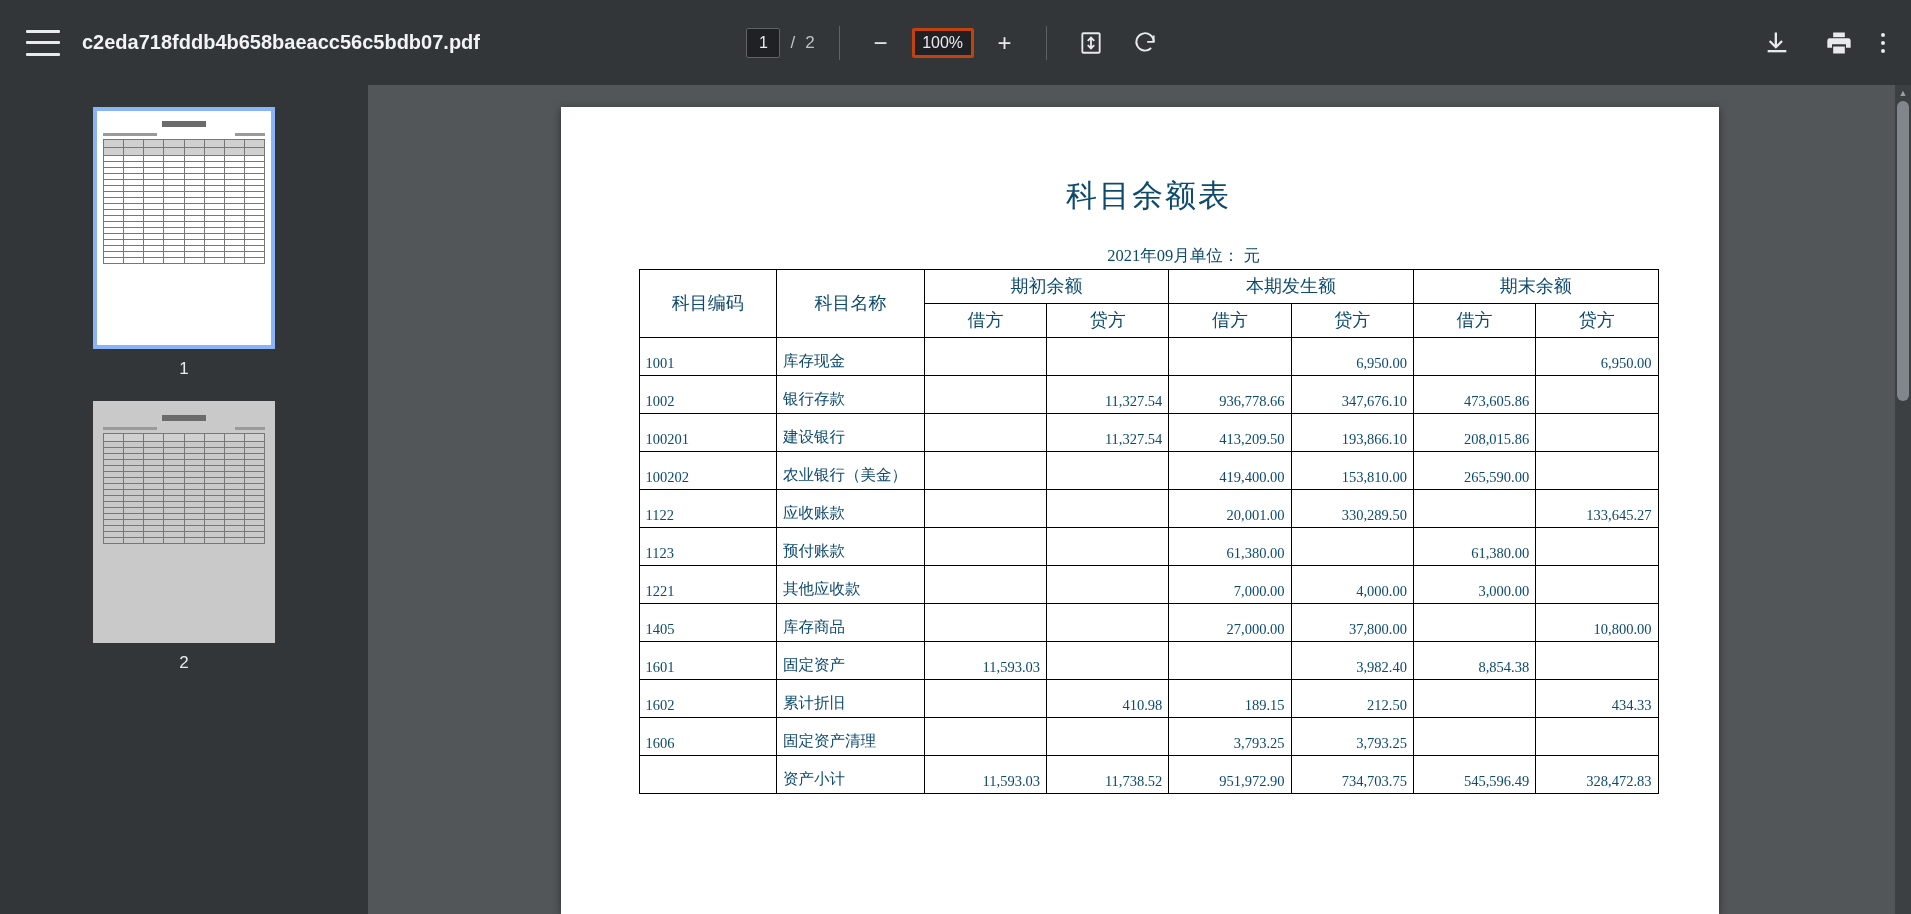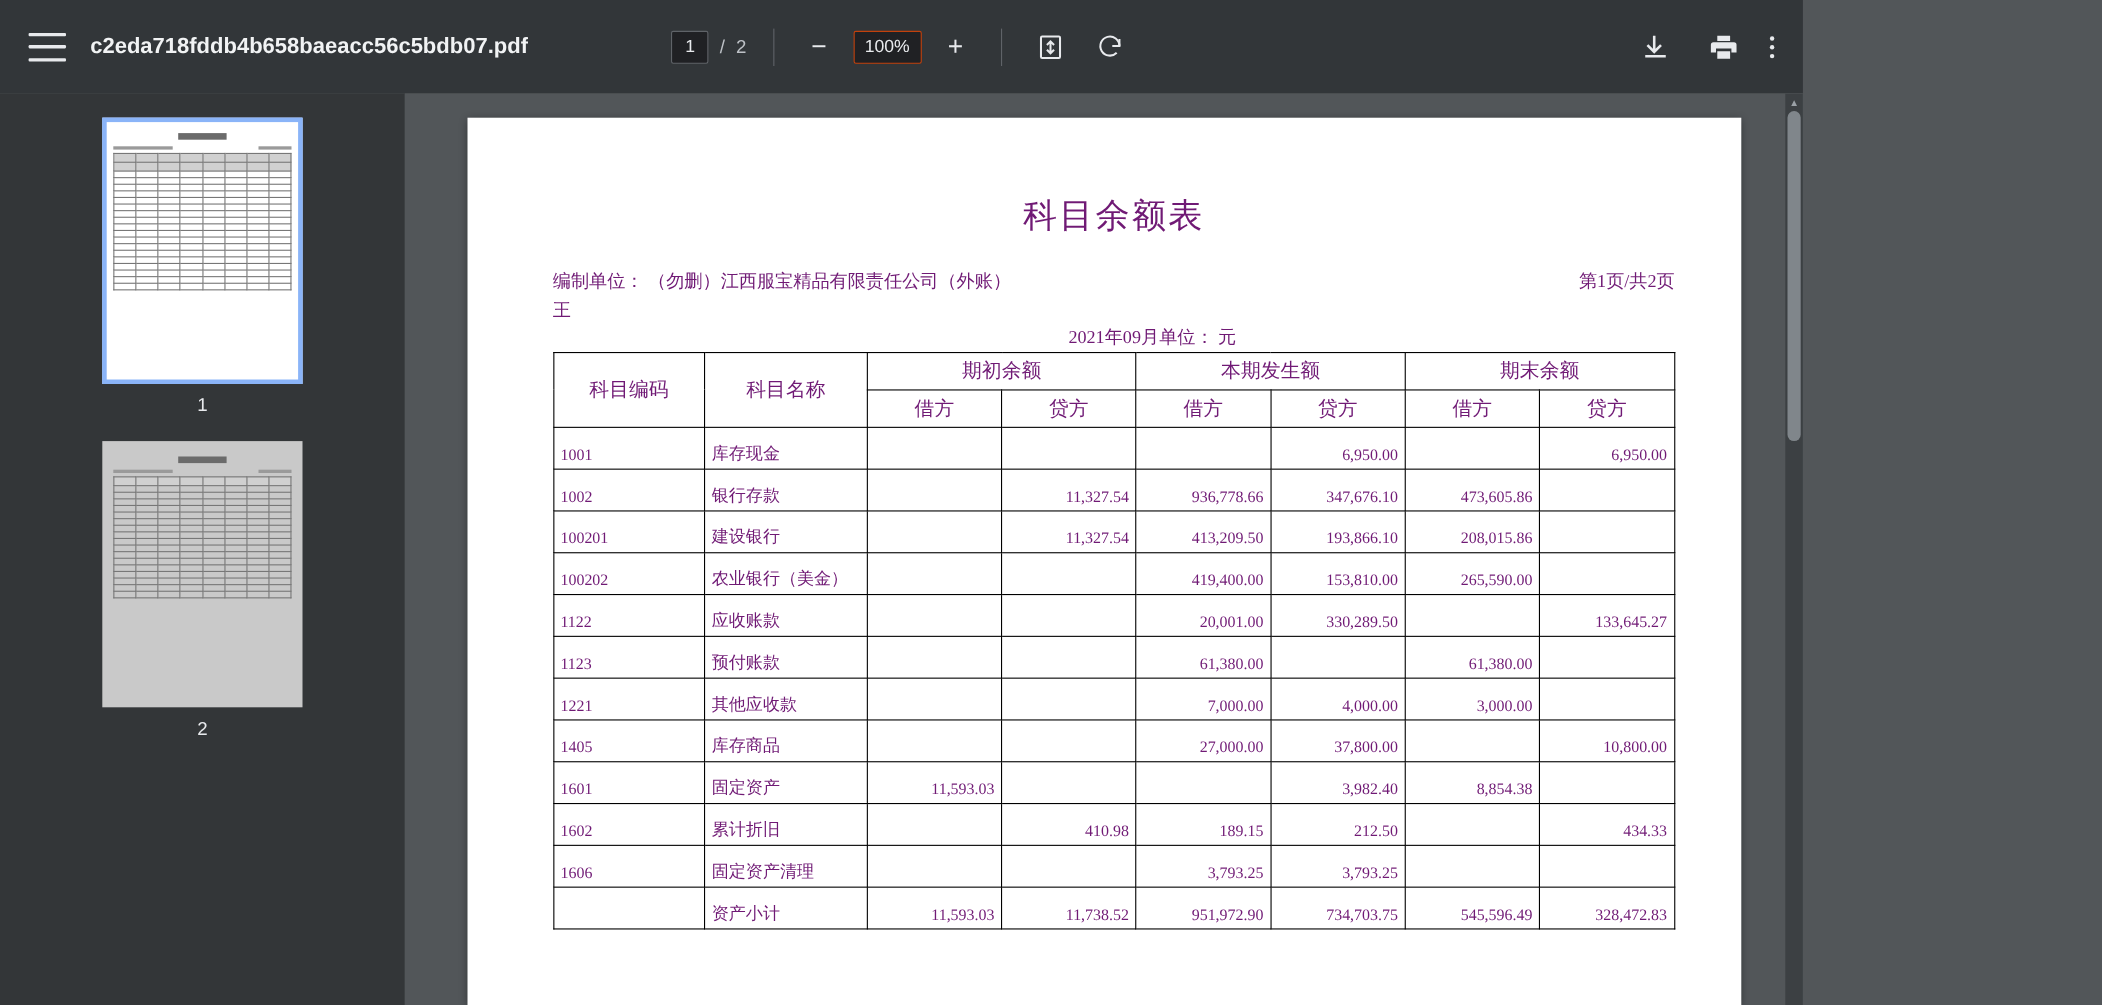--- a/index.html
+++ b/index.html
@@ -3,21 +3,21 @@
 <meta charset="utf-8">
 <style>
   * { box-sizing: border-box; }
   html, body {
     margin: 0; padding: 0;
     width: 1911px; height: 914px;
     overflow: hidden;
     font-family: "Liberation Sans", sans-serif;
     background: #525659;
   }
-  .viewer { position: relative; width: 1639px; height: 914px; display: flex; flex-direction: column; }
+  .viewer { position: relative; width: 1911px; height: 914px; display: flex; flex-direction: column; }
 
   
   .toolbar {
     height: 85px;
     background: #323639;
     color: #e8eaed;
     display: flex;
     align-items: center;
     padding: 0 26px;
     flex: none;
@@ -67,21 +67,21 @@
     width: 34px; height: 34px;
     display: flex; align-items: center; justify-content: center;
     color: #e8eaed;
     font-size: 24px;
     cursor: pointer;
     user-select: none;
     line-height: 1;
   }
   .zoom-value {
     background: #202124;
-    border: 1px solid #c2410c;
+    border: 3px solid #c2410c;
     border-radius: 2px;
     height: 30px;
     min-width: 62px;
     display: flex; align-items: center; justify-content: center;
     font-size: 16px;
     color: #e8eaed;
   }
   .icon-btn {
     width: 40px; height: 40px;
     display: flex; align-items: center; justify-content: center;
@@ -138,21 +138,21 @@
     display: flex;
     justify-content: center;
   }
   .page {
     margin-top: 22px;
     width: 1158px;
     background: #ffffff;
     box-shadow: 0 2px 8px rgba(0,0,0,.45);
     padding: 38px 60px 0 78px;
     font-family: "Liberation Serif", serif;
-    color: #701a75;
+    color: #0c4a6e;
   }
   .doc-h1 {
     text-align: center;
     font-size: 31px;
     letter-spacing: 2px;
     margin: 30px 0 26px;
     font-weight: normal;
   }
   .meta-row {
     display: flex;
@@ -687,24 +687,20 @@
           <div class="thumb-label">2</div>
         </div>
 
       </div>
     </div>
 
     <div class="page-scroll">
       <div class="page">
         <h1 class="doc-h1">科目余额表</h1>
 
-        <div class="meta-row">
-          <div class="meta-left">编制单位： （勿删）江西服宝精品有限责任公司（外账）王</div>
-          <div class="meta-right">第1页/共2页</div>
-        </div>
         <div class="meta-row">
           <div style="flex:1"></div>
           <div>2021年09月</div>
           <div style="flex:1; text-align:left;">单位： 元</div>
         </div>
 
         <table class="acct">
           <colgroup>
             <col style="width:13.5%">
               <col style="width:14.5%">

